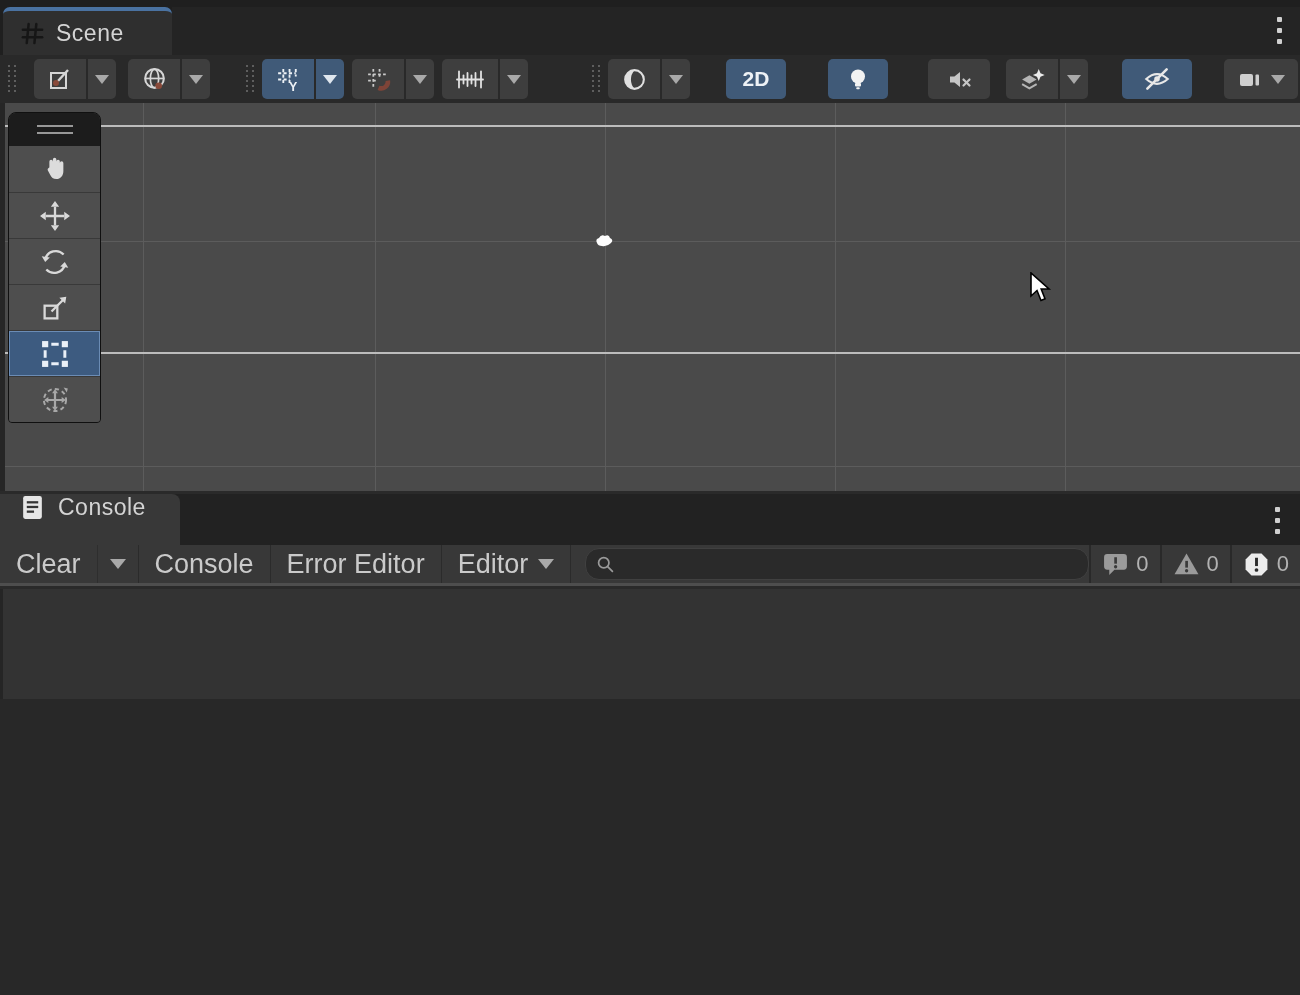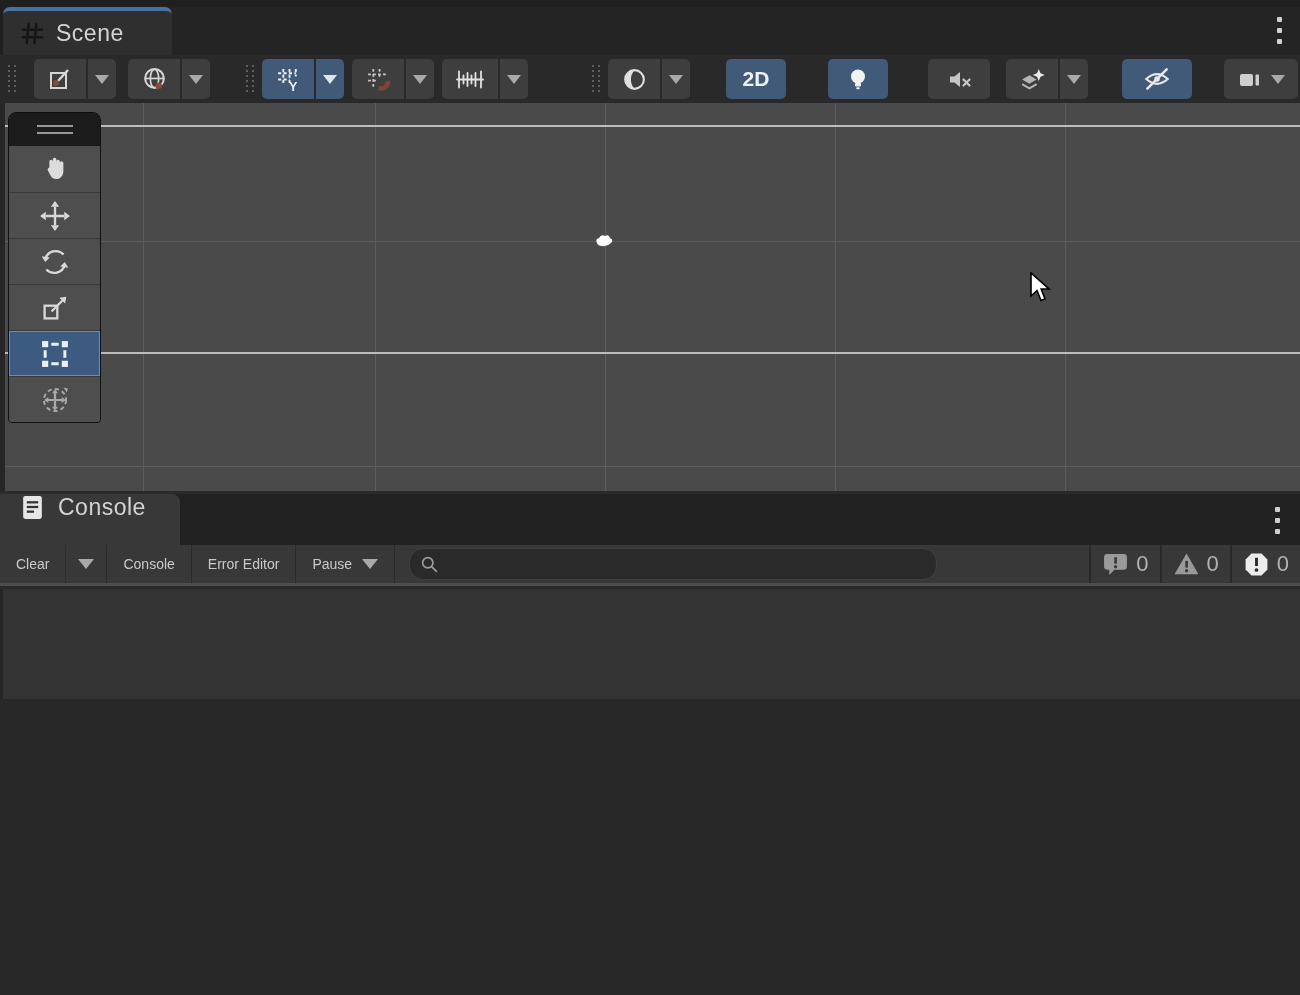--- a/index.html
+++ b/index.html
@@ -54,21 +54,21 @@
   .tool-btn { height:46px; background:#4e4e4e; border-top:1px solid #393939;
               display:flex; align-items:center; justify-content:center; cursor:pointer; }
   .tool-btn.on { background:#3d5b80; box-shadow:inset 0 0 0 1px #6b8cb5; }
 
   
   .console-tabbar { position:absolute; top:494px; left:0; right:0; height:51px; background:#222222; }
   .console-tab { position:absolute; left:0; top:0; width:180px; height:51px; background:#383838;
                  border-radius:0 8px 0 0; display:flex; align-items:flex-start; gap:13px; padding-left:20px; }
   .console-toolbar { position:absolute; top:545px; left:0; right:0; height:41px; background:#383838;
                      border-bottom:3px solid #4e4e4e; display:flex; align-items:stretch; }
-  .cbtn { display:flex; align-items:center; padding:0 16px; font-size:14px; color:#cacaca;
+  .cbtn { display:flex; align-items:center; padding:0 16px; font-size:27px; color:#cacaca;
           border-right:1px solid #2b2b2b; cursor:pointer; white-space:nowrap; }
   .cbtn .tri { margin-left:10px; border-left-width:8px; border-right-width:8px; border-top-width:10px; }
   .cbtn.mini { padding:0 12px; }
   .search-field { align-self:center; margin-left:14px; width:528px; height:32px; background:#2a2a2a;
                   border:1px solid #404040; border-radius:14px; display:flex; align-items:center;
                   padding:0 10px; gap:8px; }
   .search-field input { flex:1; background:transparent; border:none; outline:none;
                         color:#d0d0d0; font-size:19px; font-family:"Liberation Sans", sans-serif; }
   .counts { margin-left:auto; display:flex; align-items:stretch; }
   .count { display:flex; align-items:center; gap:7px; padding:0 11px; border-left:2px solid #292929;
@@ -391,21 +391,21 @@
     <div class="cbtn mini">
       <span class="tri" style="margin-left:0"></span>
     </div>
     <div class="cbtn">
       <span>Console</span>
     </div>
     <div class="cbtn">
       <span>Error Editor</span>
     </div>
     <div class="cbtn">
-      <span>Pause</span>
+      <span>Editor</span>
       <span class="tri"></span>
     </div>
     <div class="search-field">
       <svg width="19" height="19" viewBox="0 0 22 22">
         <circle cx="9" cy="9" r="6" fill="none" stroke="#9a9a9a" stroke-width="2"></circle>
         <line x1="13.5" y1="13.5" x2="19" y2="19" stroke="#9a9a9a" stroke-width="2" stroke-linecap="round"></line>
       </svg>
       <input type="text" value="" style="">
     </div>
     <div class="counts">

